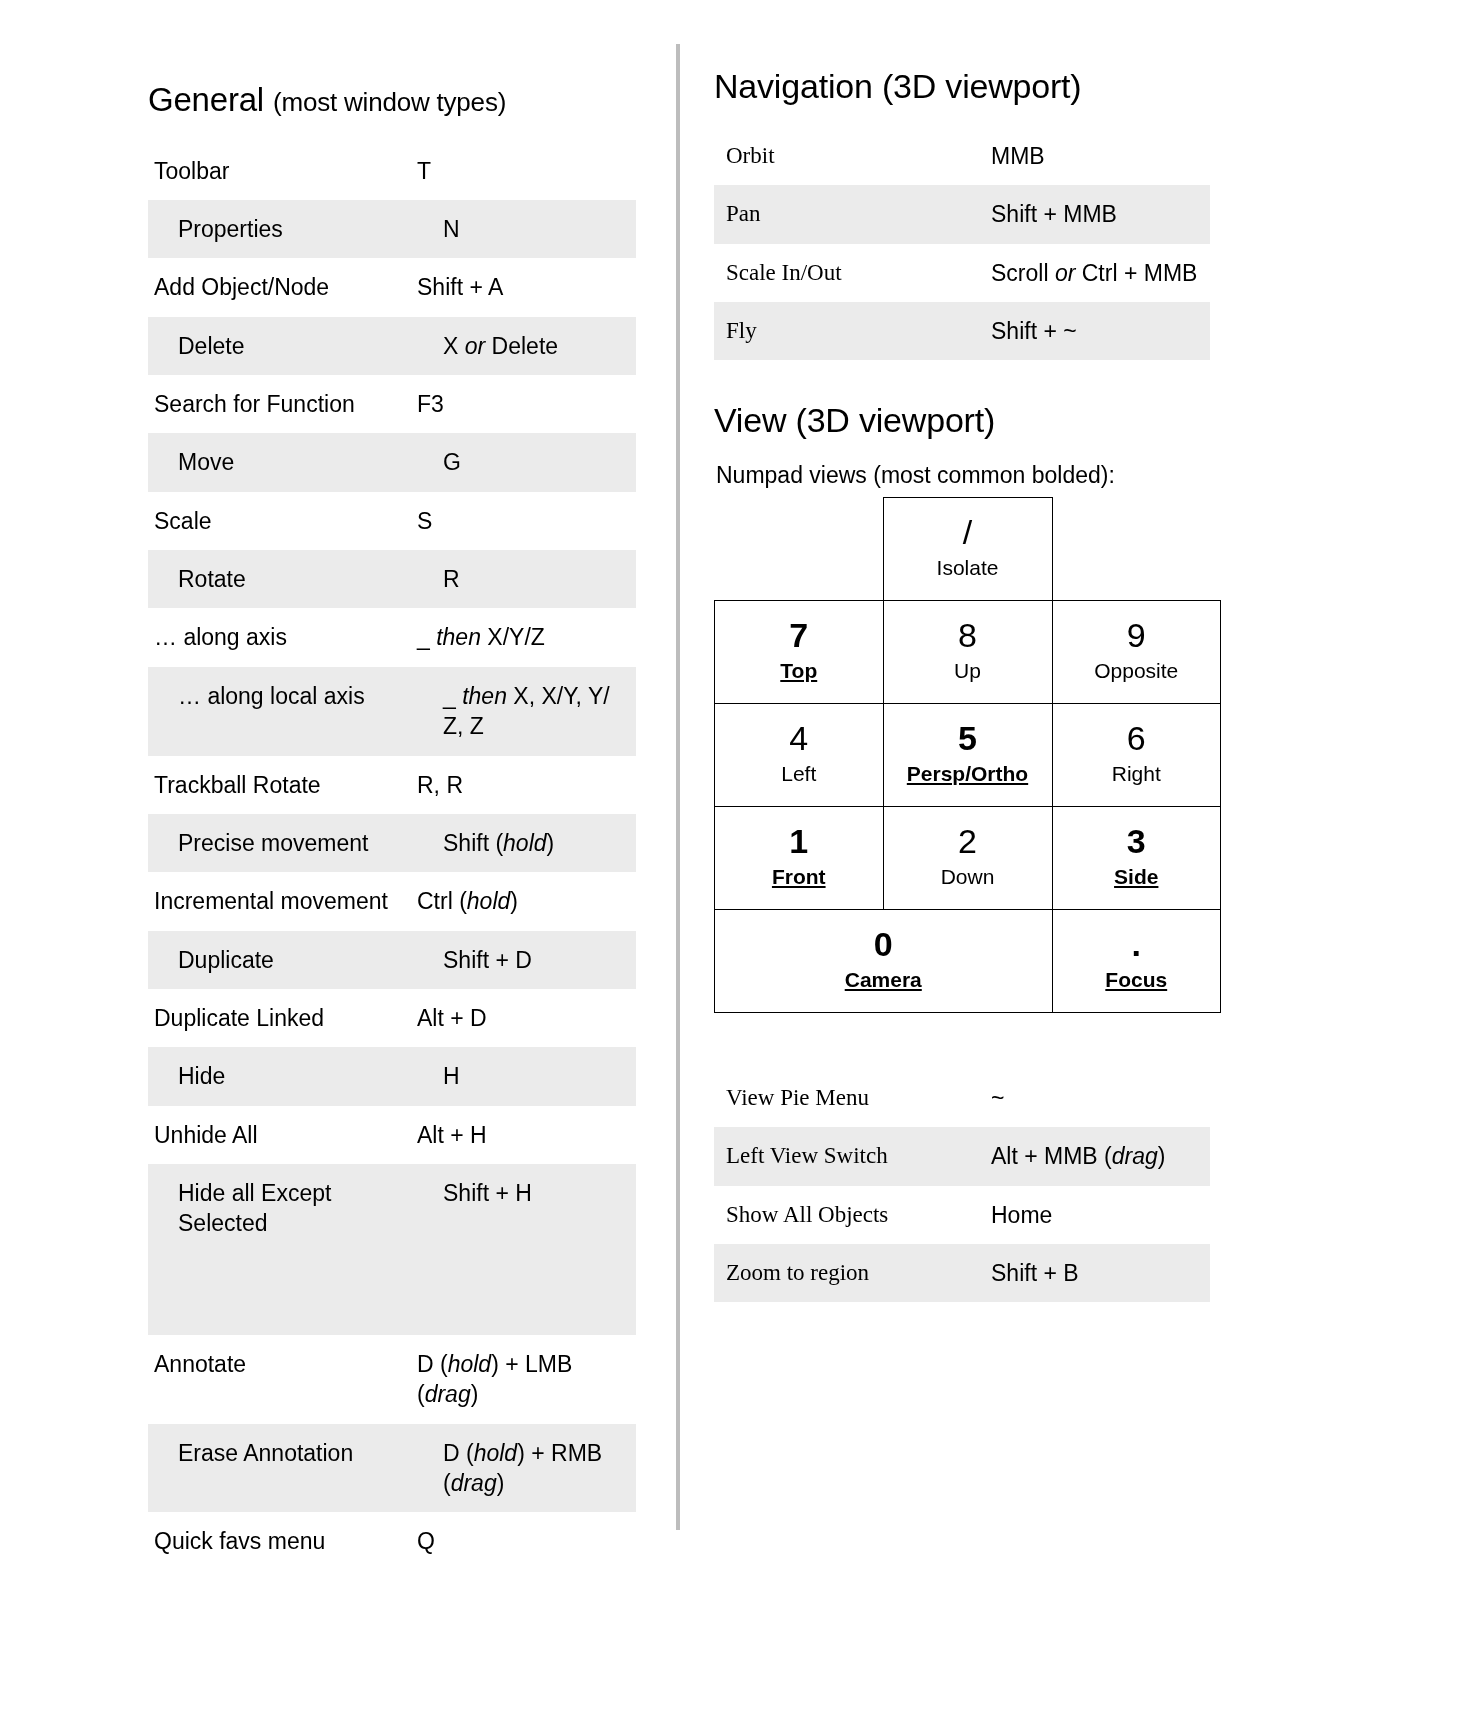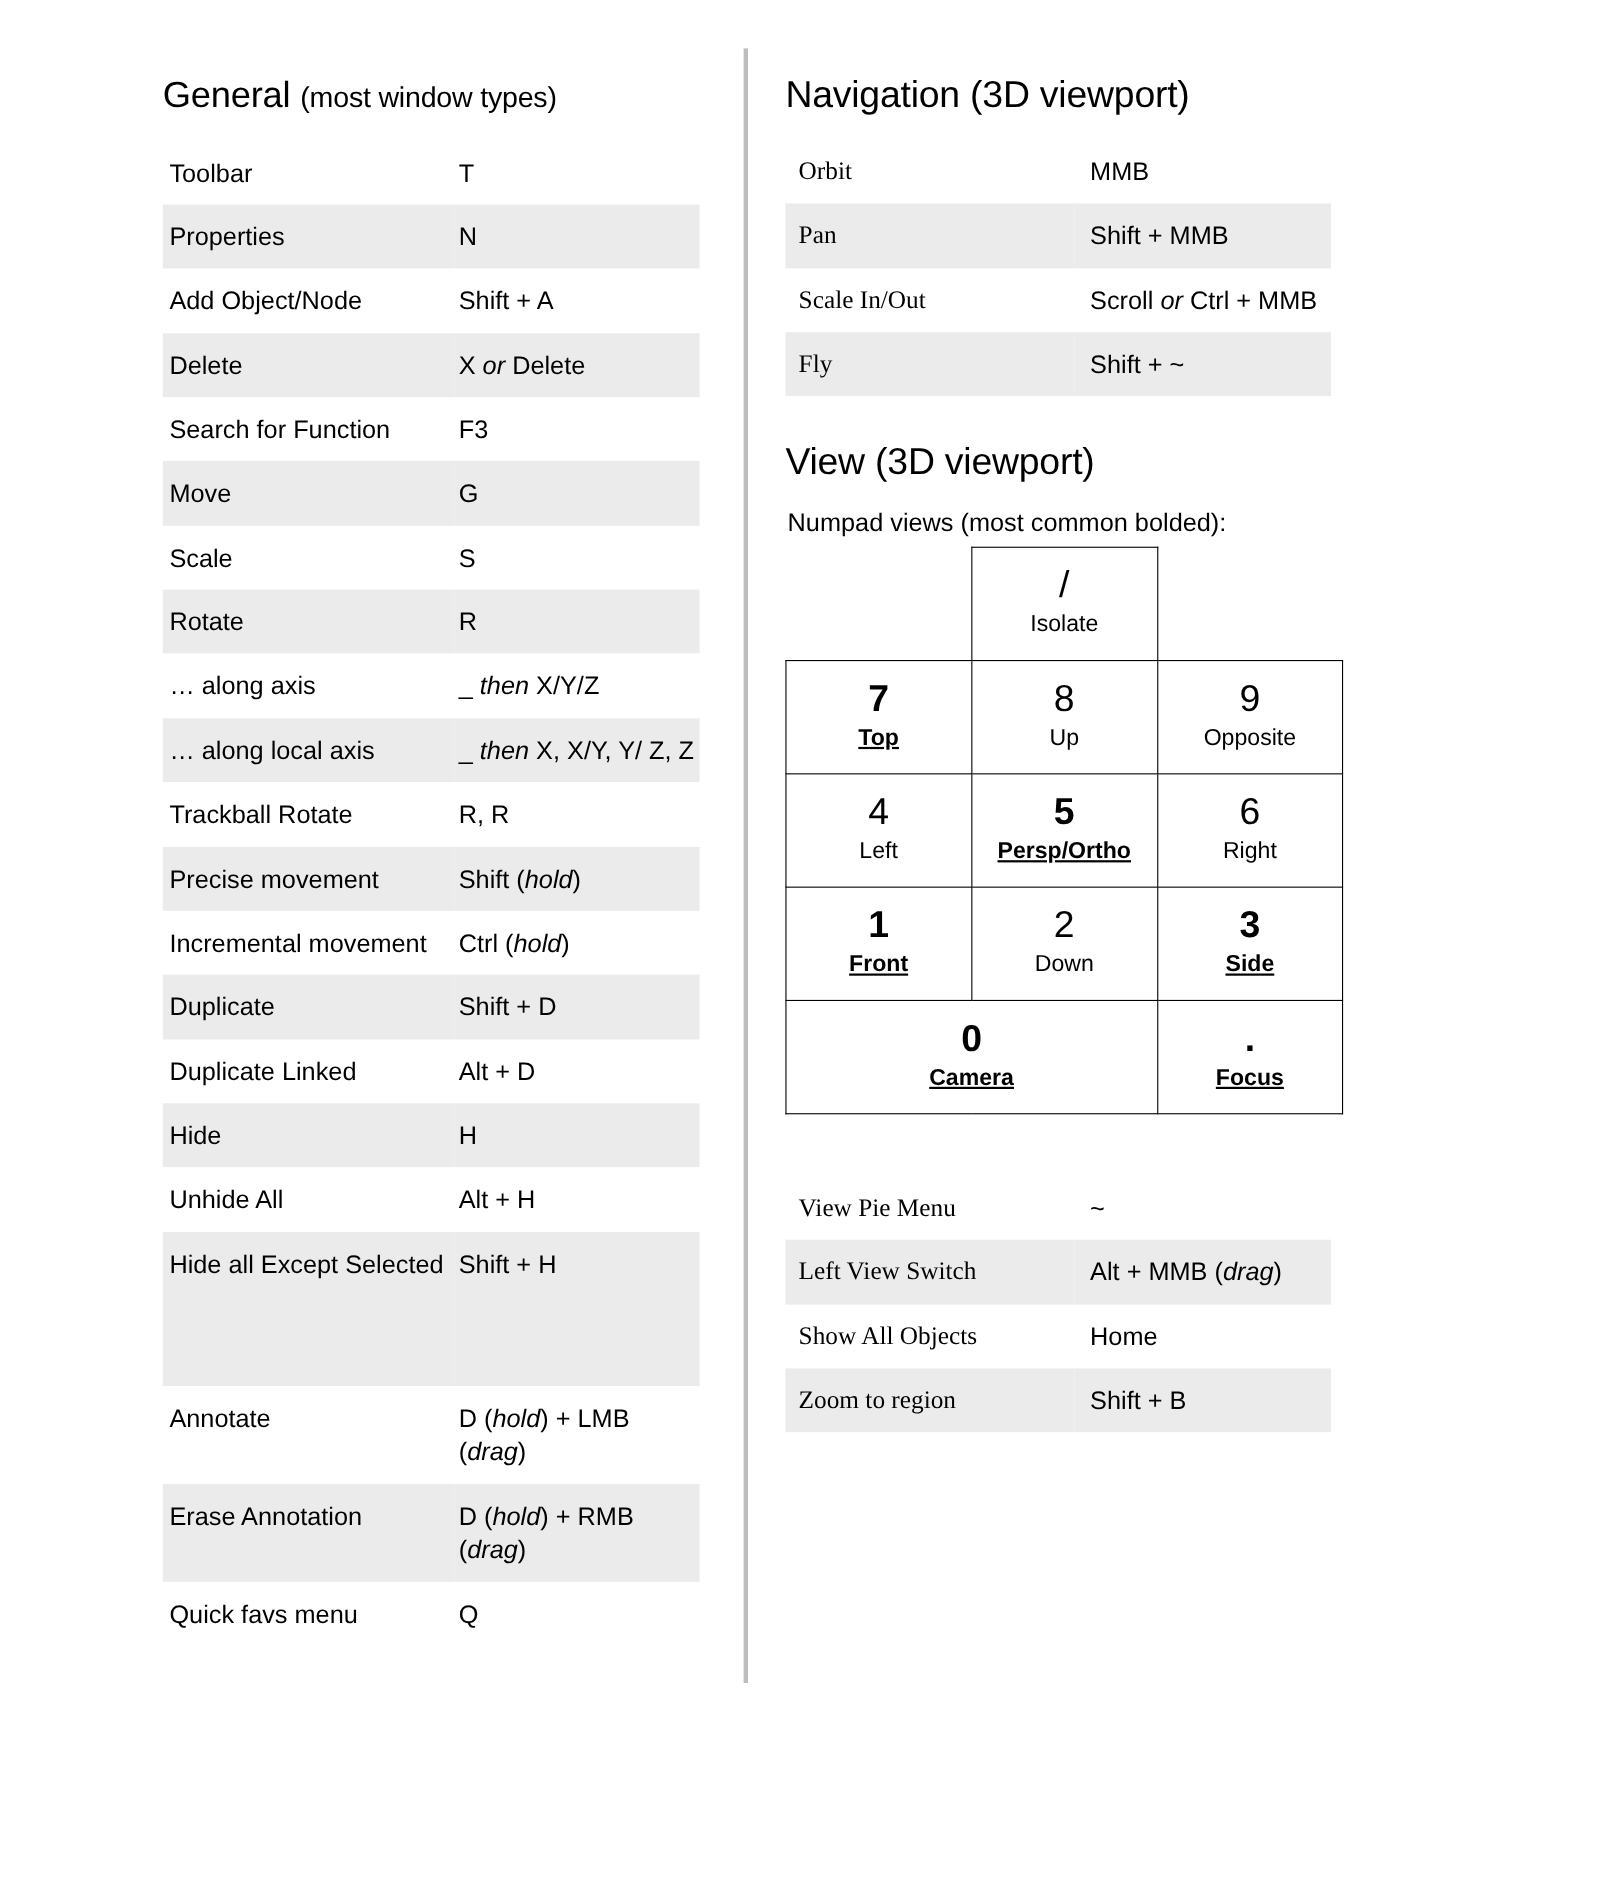--- a/index.html
+++ b/index.html
@@ -28,21 +28,21 @@
     left: 676px;
     top: 44px;
     width: 4px;
     height: 1486px;
     background: #bdbdbd;
   }
 
   .col-left {
     position: absolute;
     left: 148px;
-    top: 66px;
+    top: 80px;
     width: 488px;
   }
 
   .col-right {
     position: absolute;
     left: 714px;
     top: 66px;
     width: 496px;
   }
 
@@ -71,20 +71,21 @@
     table-layout: fixed;
   }
   table.kbd td {
     font-size: 23px;
     line-height: 1.32;
     padding: 14px 4px 14px 4px;
     vertical-align: top;
   }
   table.kbd tr.alt td {
     background: #ebebeb;
+    padding-left: 30px;
   }
   table.kbd td.k {
     width: 255px;
     padding-left: 6px;
   }
   table.kbd td.v {
     padding-left: 4px;
   }
 
   

